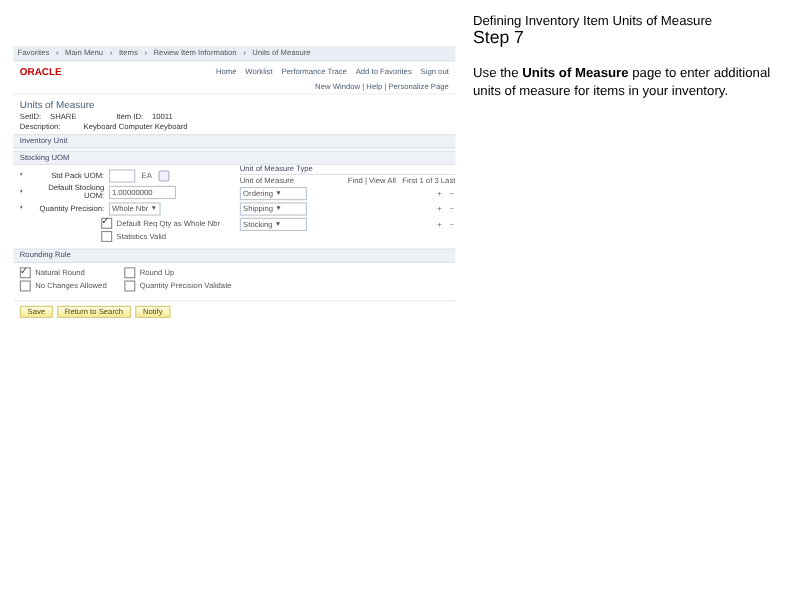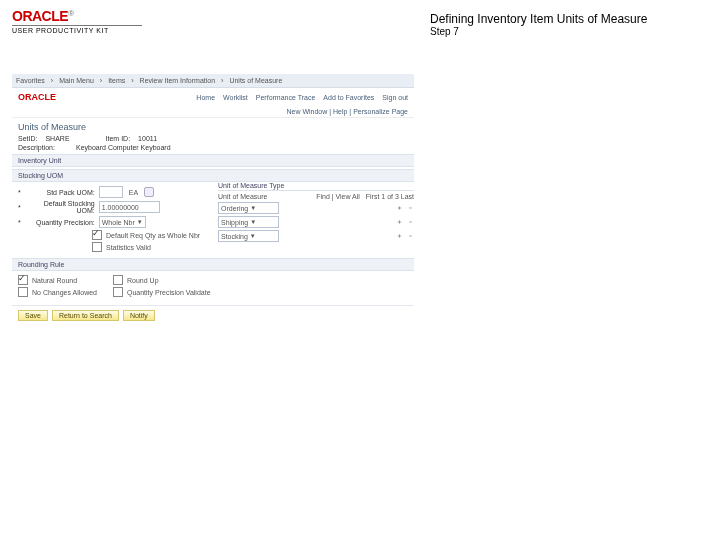--- a/index.html
+++ b/index.html
@@ -4,21 +4,21 @@
 <style>
 html,body{margin:0;padding:0;width:720px;height:540px;background:#fff;font-family:Arial,Helvetica,sans-serif;color:#000;font-size:11px;overflow:hidden}
 .page{display:flex;width:100%;height:100%}
 .left-col{width:420px;padding:8px 6px 0 12px;box-sizing:border-box;display:flex;flex-direction:column}
 .right-col{flex:1;padding:8px 12px 0 10px;box-sizing:border-box}
 .logo-block{margin-bottom:6px}
 .oracle-logo{font-family:Arial,sans-serif;font-weight:bold;color:#c00;font-size:14px;letter-spacing:-0.5px}
 .oracle-tm{font-size:8px;color:#777;vertical-align:super}
 .upk-sub{border-top:1px solid #777;font-size:7px;letter-spacing:0.5px;padding-top:1px;margin-top:1px;width:130px}
 .right-title{font-size:12px;margin-top:4px;}
-.step-label{font-size:10px;margin-bottom:14px}
+.step-label{font-size:16px;margin-bottom:14px}
 .step-body{font-size:12px;line-height:1.35}
 .step-body b{font-weight:bold}
 .screenshot{margin-top:34px;width:100%;border:0;font-size:7px;color:#555}
 .ss-tabs{background:#e9eef4;padding:3px 4px;display:flex;align-items:center;gap:6px;border-bottom:1px solid #d6dde7}
 .ss-brandbar{background:#fff;padding:4px 6px;display:flex;align-items:center;justify-content:space-between}
 .ss-brand-left{color:#c00;font-weight:bold;font-size:9px}
 .ss-links{display:flex;gap:8px;color:#4a6079}
 .ss-bc{background:#fff;text-align:right;padding:2px 6px;color:#4a6079;border-bottom:1px solid #eee}
 .ss-section-title{color:#4a6079;font-size:9px;padding:4px 6px 2px}
 .ss-row{display:flex;gap:8px;padding:1px 6px;align-items:center}
@@ -40,24 +40,20 @@
 .ss-btns{display:flex;gap:4px;padding:4px 6px;border-top:1px solid #e3e7ee;margin-top:4px}
 .ss-btn{background:linear-gradient(#fffbe6,#f7e98e);border:1px solid #d4c86a;padding:1px 6px;font-size:7px;color:#5a4b00}
 .ss-icon-q{display:inline-block;width:8px;height:8px;border:1px solid #aab;border-radius:2px;background:#eef;margin-left:2px}
 .asterisk{color:#333}
 </style>
 </head>
 <body>
 
 <div class="page">
   <div class="left-col">
-    <div class="logo-block">
-      <span class="oracle-logo">ORACLE</span><span class="oracle-tm">®</span>
-      <div class="upk-sub">USER PRODUCTIVITY KIT</div>
-    </div>
 
     <div class="screenshot">
       <div class="ss-tabs">
         <span>Favorites</span>
         <span>›</span>
         <span>Main Menu</span>
         <span>›</span>
         <span>Items</span>
         <span>›</span>
         <span>Review Item Information</span>
@@ -195,14 +191,17 @@
         <span class="ss-btn">Save</span>
         <span class="ss-btn">Return to Search</span>
         <span class="ss-btn">Notify</span>
       </div>
     </div>
   </div>
 
   <div class="right-col">
     <div class="right-title">Defining Inventory Item Units of Measure</div>
     <div class="step-label">Step 7</div>
+    <div class="step-body">
+      <span>Use the </span><b>Units of Measure</b><span> page to enter additional units of measure for items in your inventory.</span>
+    </div>
   </div>
 </div>
 
 </body></html>

